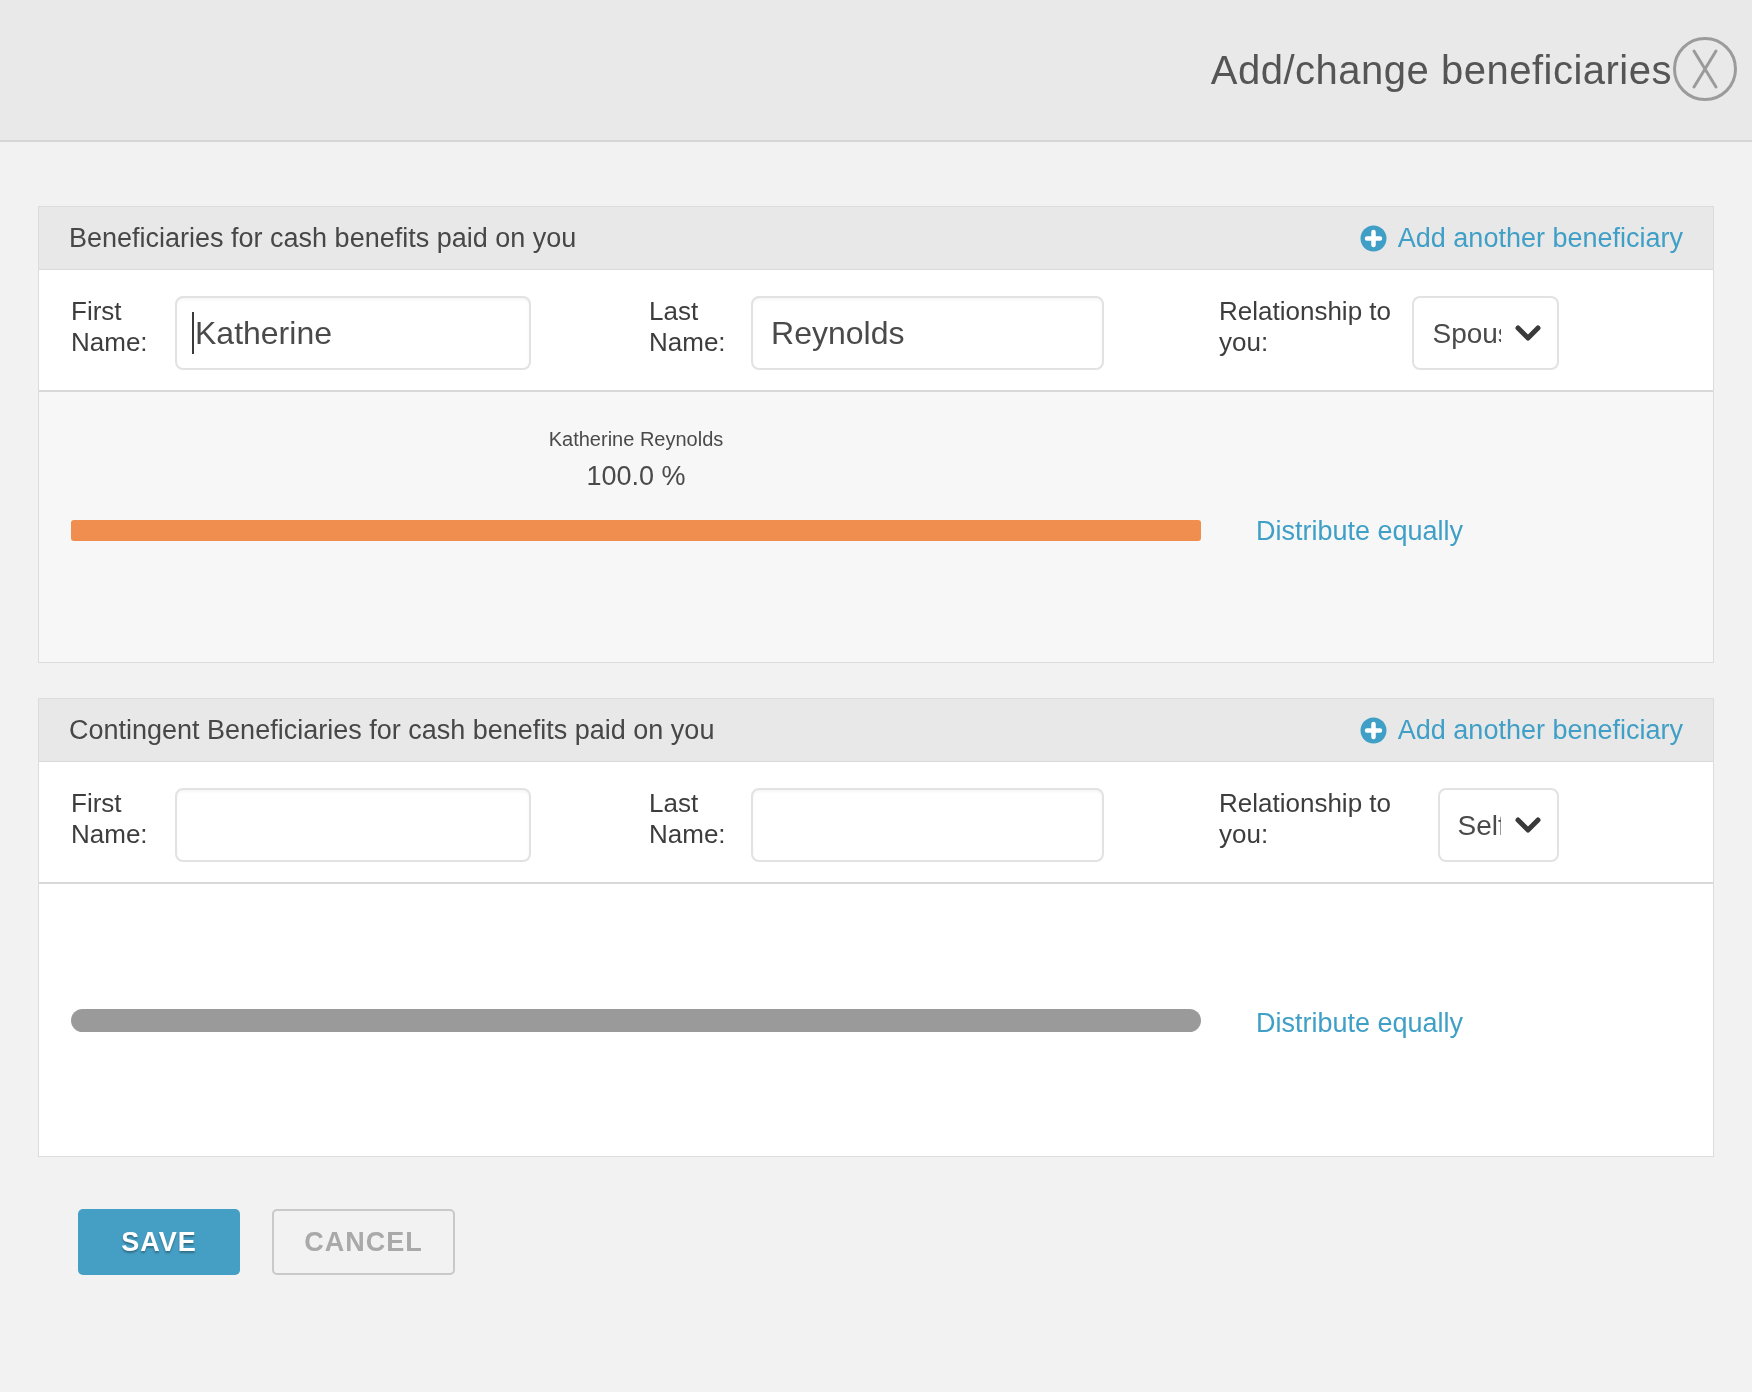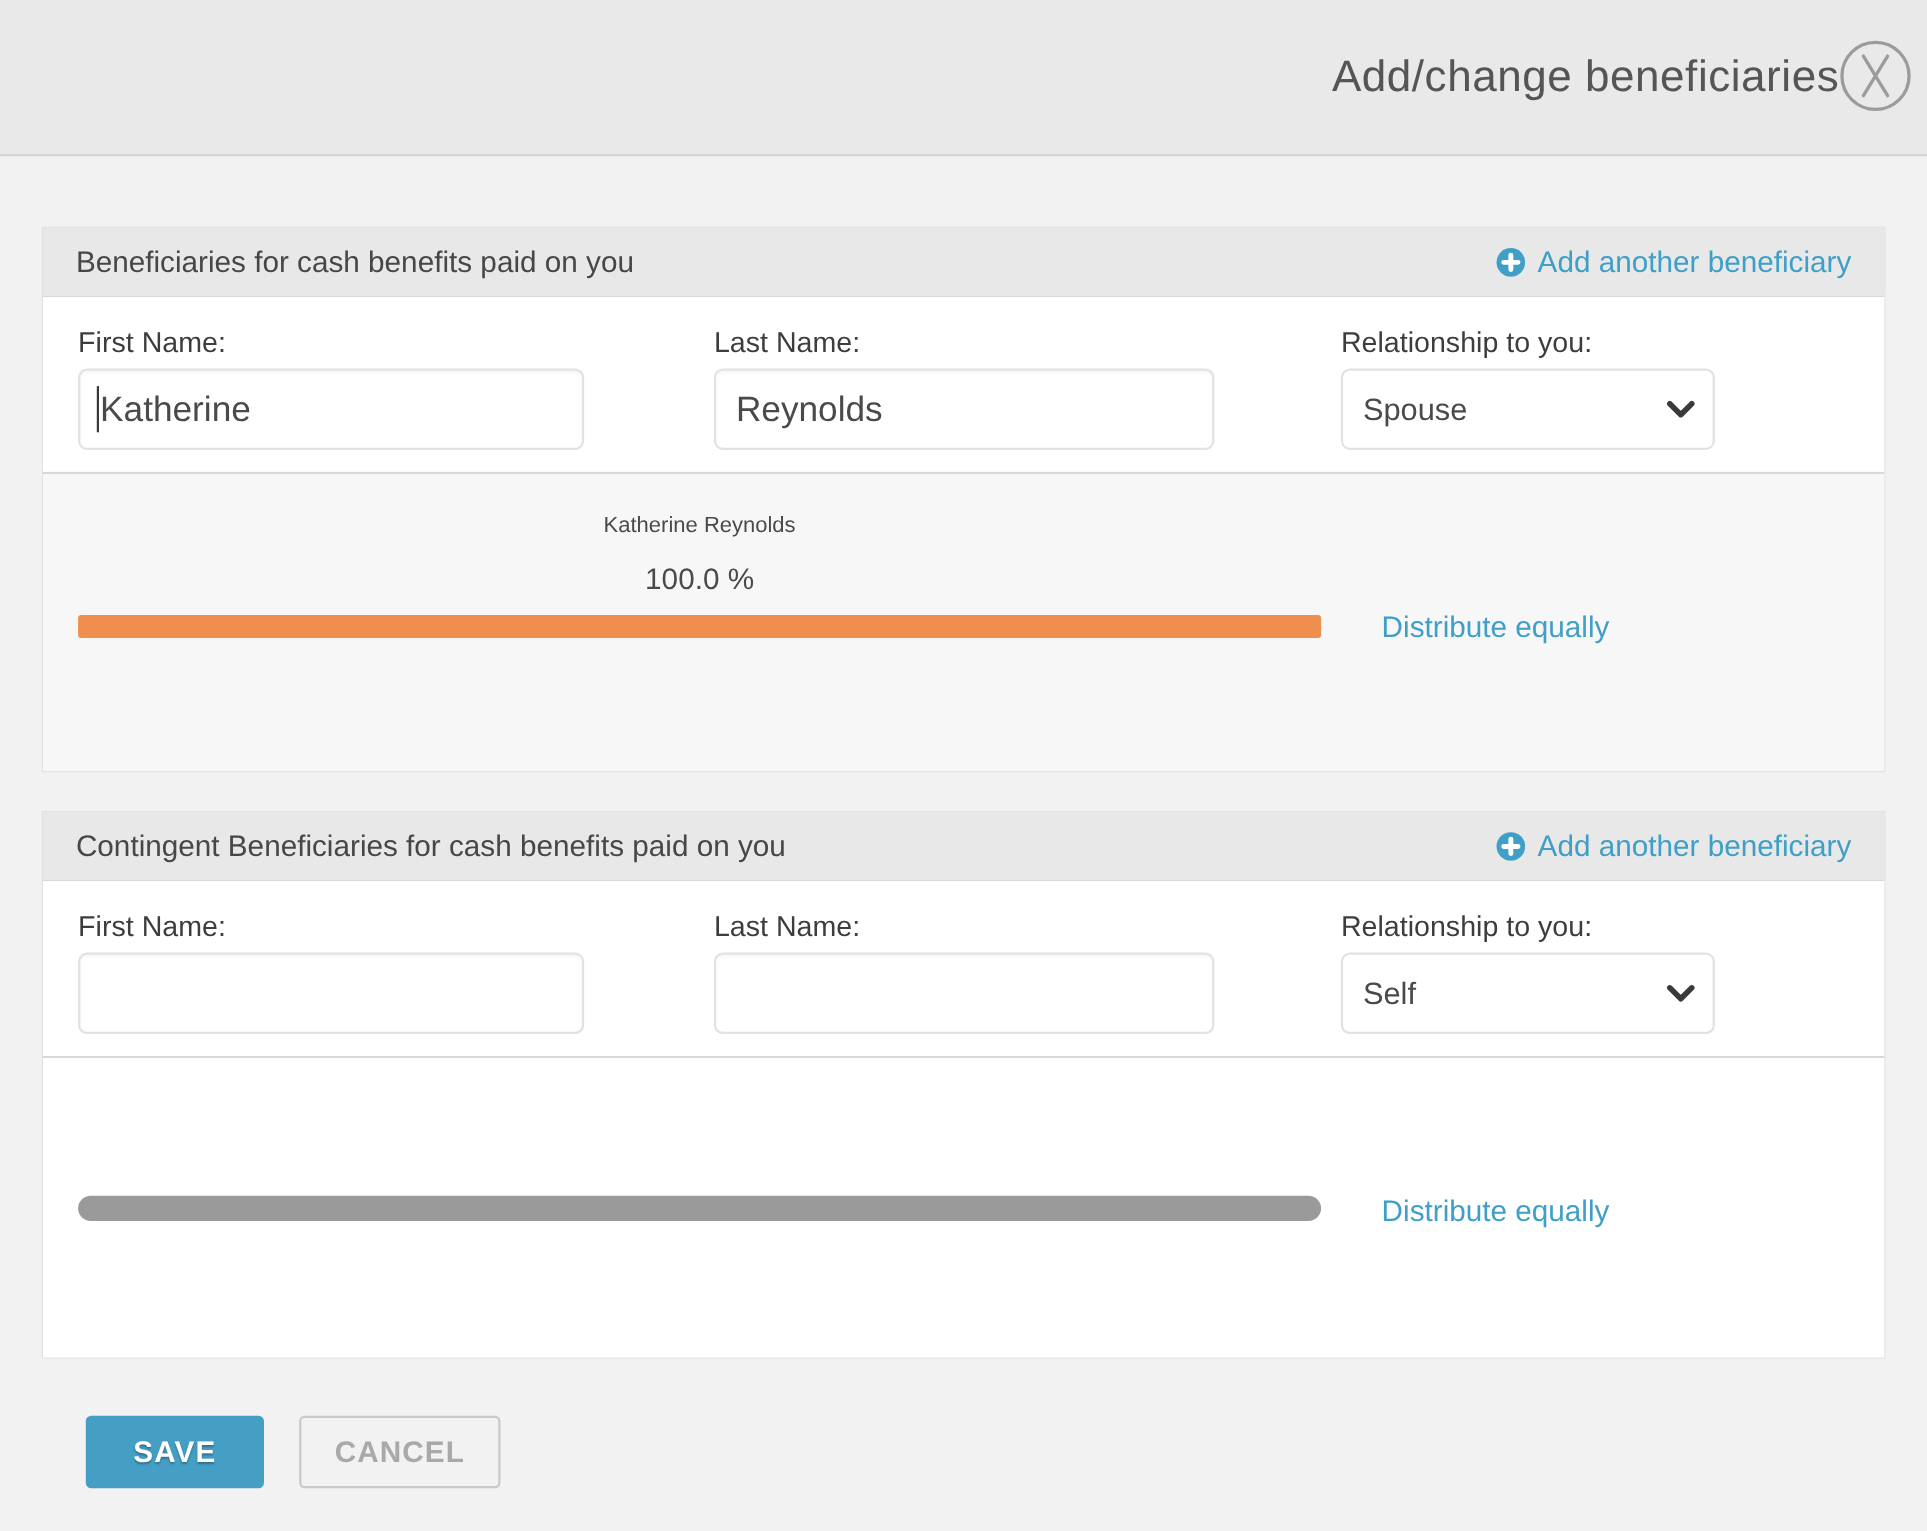--- a/index.html
+++ b/index.html
@@ -67,21 +67,21 @@
     text-decoration: none;
   }
 
   
   .form-row {
     display: flex;
     padding: 26px 32px 20px 32px;
     border-bottom: 2px solid #d8d8d8;
     background: #fff;
   }
-  .field { display: flex; flex-direction: column; }
+  .field { display: flex; }
   .field-1 { width: 460px; }
   .field-2 { width: 455px; margin-left: 118px; justify-content: center; }
   .field-3 { width: 340px; margin-left: 115px; }
   .field-label {
     font-size: 26px;
     color: #3d3d3d;
     margin-bottom: 8px;
   }
   .input-wrap { position: relative; }
   .text-input {
@@ -136,21 +136,21 @@
   .alloc--gray { background: #f7f7f7; }
   .alloc--white { background: #fff; height: 272px; }
   .alloc-text {
     position: absolute;
     left: 32px;
     top: 36px;
     width: 1130px;
     text-align: center;
   }
   .alloc-name { font-size: 20px; color: #4a4a4a; }
-  .alloc-percent { font-size: 27px; color: #4a4a4a; margin-top: 21px; }
+  .alloc-percent { font-size: 27px; color: #4a4a4a; margin-top: 10px; }
   .bar {
     position: absolute;
     left: 32px;
     width: 1130px;
     height: 21px;
     top: 128px;
     cursor: pointer;
   }
   .bar--fill { border-radius: 3px; }
   .bar--track { border-radius: 12px; height: 23px; top: 125px; }

